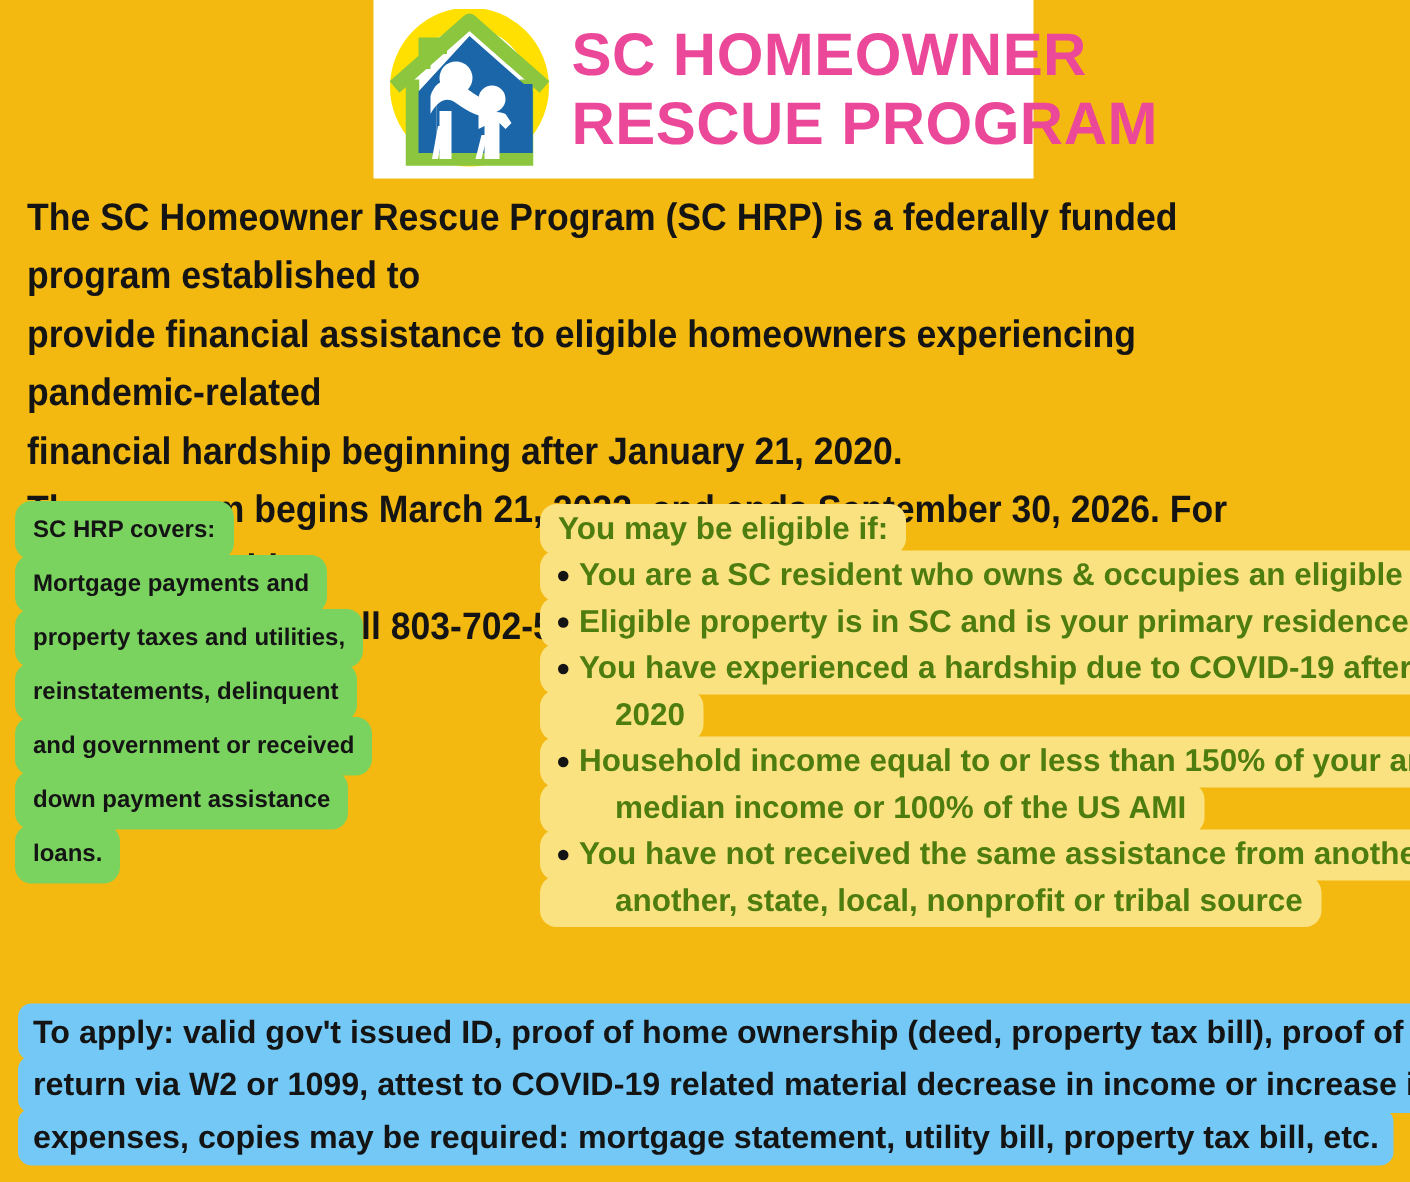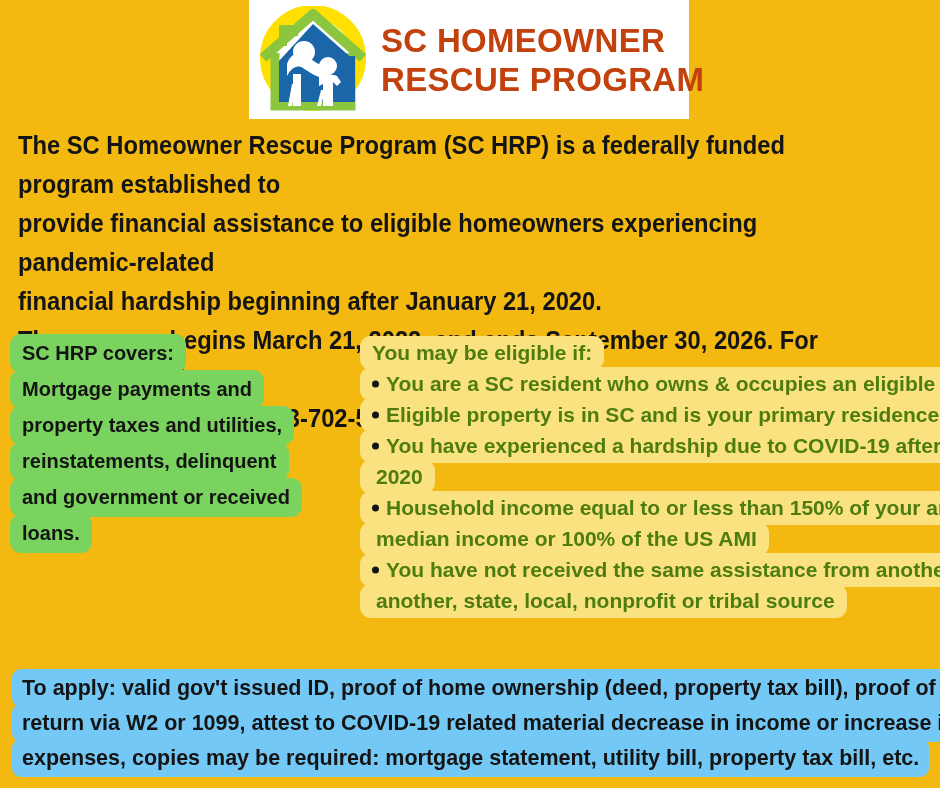--- a/index.html
+++ b/index.html
@@ -43,22 +43,22 @@
   .logo-words {
     margin-left: 6px;
     display: flex;
     flex-direction: column;
     justify-content: center;
     line-height: 1.0;
   }
   .logo-words .l1, .logo-words .l2 {
     font-family: "Liberation Sans", sans-serif;
     font-weight: bold;
-    color: #c2410c;
-    font-size: 33px;
+    color: #ec4899;
+    font-size: 40px;
     letter-spacing: 0.3px;
     white-space: nowrap;
   }
   .logo-words .l2 { margin-top: 6px; }
 
   
   .intro {
     position: absolute;
     left: 18px;
     top: 126px;
@@ -80,21 +80,21 @@
     left: 10px;
     top: 334px;
     width: 330px;
   }
   .covers .hl {
     display: table;
     background: #7bd35f;
     color: #141414;
     font-family: "Liberation Sans Narrow", "Liberation Sans", sans-serif;
     font-weight: bold;
-    font-size: 20px;
+    font-size: 16px;
     line-height: 29px;
     padding: 5px 12px 5px 12px;
     border-radius: 11px;
     margin-bottom: -3px;
     white-space: nowrap;
   }
 
   
   .eligible {
     position: absolute;
@@ -123,21 +123,21 @@
   .eligible .bullet-line .dot {
     position: absolute;
     left: 12px;
     top: 50%;
     transform: translateY(-50%);
     width: 7px;
     height: 7px;
     border-radius: 50%;
     background: #141414;
   }
-  .eligible .cont { padding-left: 16px; }
+  .eligible .cont { padding-left: 50px; }
 
   
   .apply {
     position: absolute;
     left: 12px;
     top: 669px;
     width: 916px;
     text-align: center;
   }
   .apply .hl {
@@ -201,20 +201,21 @@
       <span>your application, call 803-702-5222 or 1-833-405-3080.</span>
     </p>
   </div>
 
   <div class="covers">
     <div class="hl">SC HRP covers:</div>
     <div class="hl">Mortgage payments and</div>
     <div class="hl">property taxes and utilities,</div>
     <div class="hl">reinstatements, delinquent</div>
     <div class="hl">and government or received</div>
+    <div class="hl">down payment assistance</div>
     <div class="hl">loans.</div>
   </div>
 
   <div class="eligible">
     <div class="hl heading">You may be eligible if:</div>
 
     <div class="hl bullet-line">
       <span class="dot"></span>
       <span>You are a SC resident who owns &amp; occupies an eligible property</span>
     </div>

